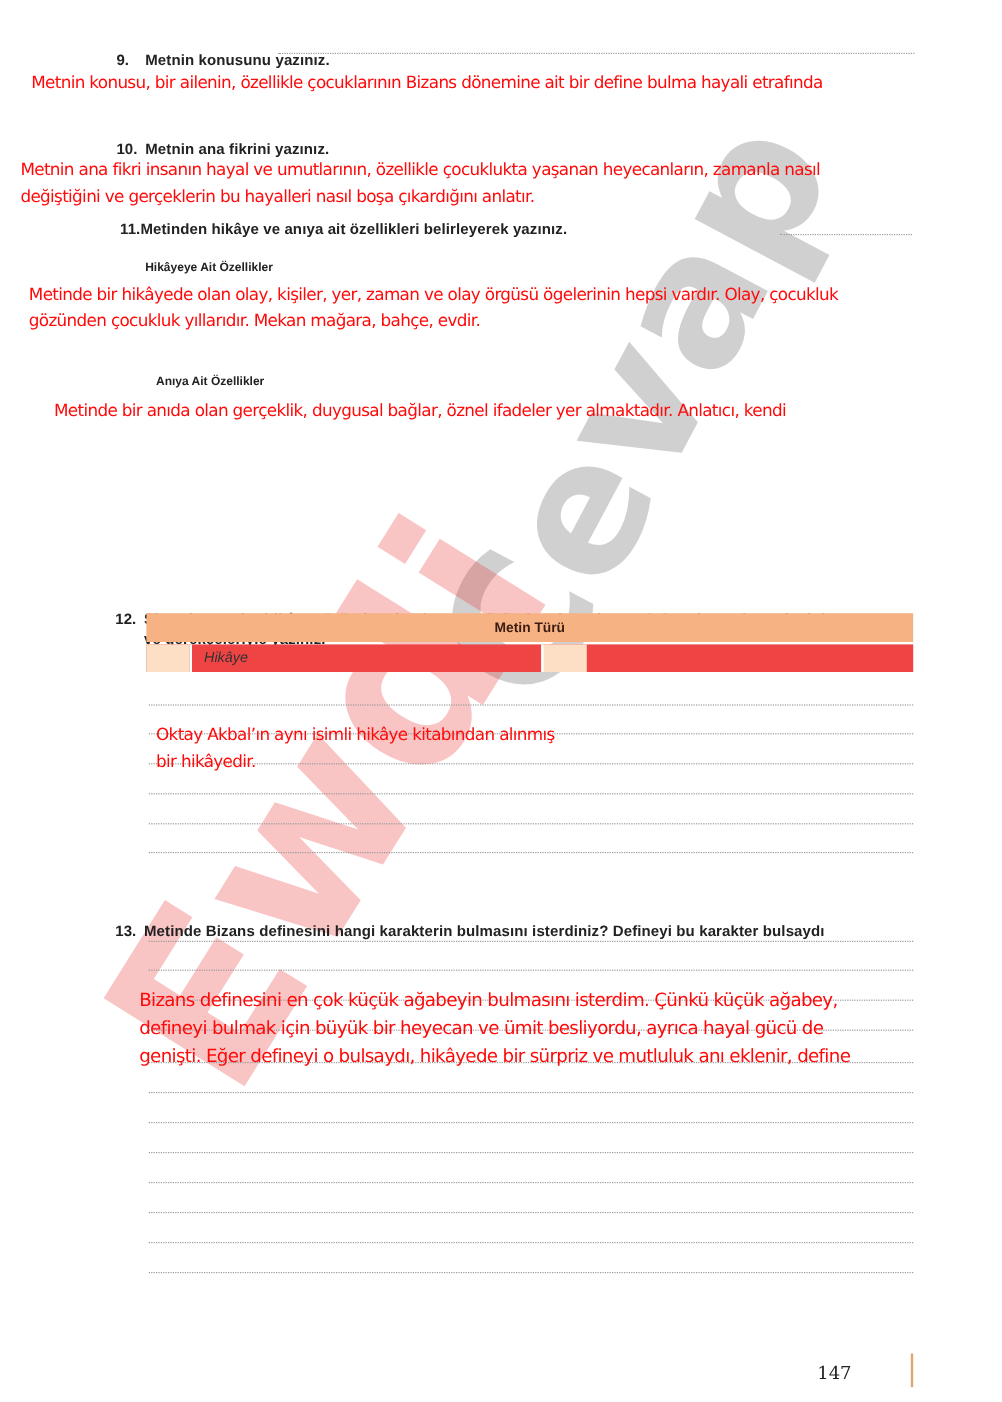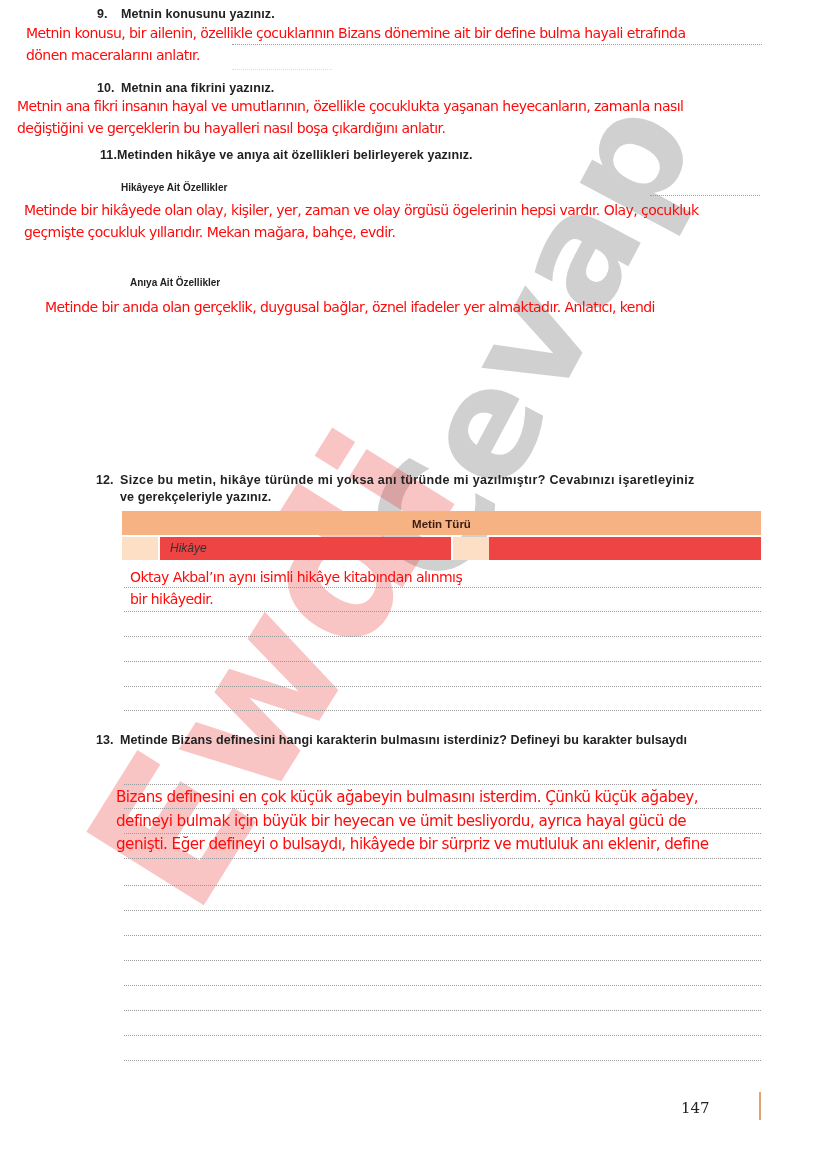--- a/index.html
+++ b/index.html
@@ -1,20 +1,20 @@
 <!DOCTYPE html>
 <html><head>
 <meta charset="utf-8">
 <style>
   html, body { margin: 0; padding: 0; }
   body {
     width: 835px; height: 1168px; background: #ffffff; position: relative; overflow: hidden;
     font-family: "Liberation Sans", sans-serif;
   }
-  .abs { position: absolute; }
+  .abs { position: absolute; margin-top: 36px; }
   .q {
     font-family: "Liberation Sans", sans-serif; font-weight: bold; font-size: 12.5px; color: #222;
     letter-spacing: 0.1px;
   }
   .qnum { display: inline-block; }
   .sub { font-family: "Liberation Sans", sans-serif; font-weight: bold; font-size: 10px; color: #222; }
   .ans {
     font-family: "DejaVu Sans", sans-serif; color: #ff0a0a; font-size: 14px; line-height: 22px;
     letter-spacing: -0.55px; white-space: nowrap;
   }
@@ -49,39 +49,38 @@
 <div class="wm-grey" style="left:270px; top:255px;">Cevap</div>
 <div class="wm-red" style="left:20px; top:560px;">Ewdi</div>
 
 <div class="abs q" style="left:97px; top:7px;">
   <span class="qnum" style="width:24px;">9.</span><span>Metnin konusunu yazınız.</span>
 </div>
 <div class="dots" style="left:232px; top:44px; width:530px;"></div>
 <div class="dots" style="left:232px; top:69px; width:100px; border-color:#ddd;"></div>
 <div class="abs ans" style="left:26px; top:22px;">
   <div>Metnin konusu, bir ailenin, özellikle çocuklarının Bizans dönemine ait bir define bulma hayali etrafında</div>
-  <div>dönen maceralarını anlatır.</div>
 </div>
 
 <div class="abs q" style="left:97px; top:81px;">
   <span class="qnum" style="width:24px;">10.</span><span>Metnin ana fikrini yazınız.</span>
 </div>
 <div class="abs ans" style="left:17px; top:95px;">
   <div>Metnin ana fikri insanın hayal ve umutlarının, özellikle çocuklukta yaşanan heyecanların, zamanla nasıl</div>
   <div>değiştiğini ve gerçeklerin bu hayalleri nasıl boşa çıkardığını anlatır.</div>
 </div>
 
 <div class="abs q" style="left:93px; top:148px;">
   <span class="qnum" style="width:24px;text-align:right;">11.</span><span>Metinden hikâye ve anıya ait özellikleri belirleyerek yazınız.</span>
 </div>
 <div class="abs sub" style="left:121px; top:182px;">Hikâyeye Ait Özellikler</div>
 <div class="dots" style="left:650px; top:195px; width:110px;"></div>
 <div class="abs ans" style="left:24px; top:199px;">
   <div>Metinde bir hikâyede olan olay, kişiler, yer, zaman ve olay örgüsü ögelerinin hepsi vardır. Olay, çocukluk</div>
-  <div>geçmişte çocukluk yıllarıdır. Mekan mağara, bahçe, evdir.</div>
+  <div>gözünden çocukluk yıllarıdır. Mekan mağara, bahçe, evdir.</div>
 </div>
 <div class="abs sub" style="left:130px; top:277px;">Anıya Ait Özellikler</div>
 <div class="abs ans" style="left:45px; top:296px;">
   <div>Metinde bir anıda olan gerçeklik, duygusal bağlar, öznel ifadeler yer almaktadır. Anlatıcı, kendi</div>
 </div>
 
 <div class="abs q" style="left:96px; top:472px; line-height:17px;">
   <div><span class="qnum" style="width:24px;">12.</span><span style="letter-spacing:0.35px;">Sizce bu metin, hikâye türünde mi yoksa anı türünde mi yazılmıştır? Cevabınızı işaretleyiniz</span></div>
   <div style="padding-left:24px;">ve gerekçeleriyle yazınız.</div>
 </div>

